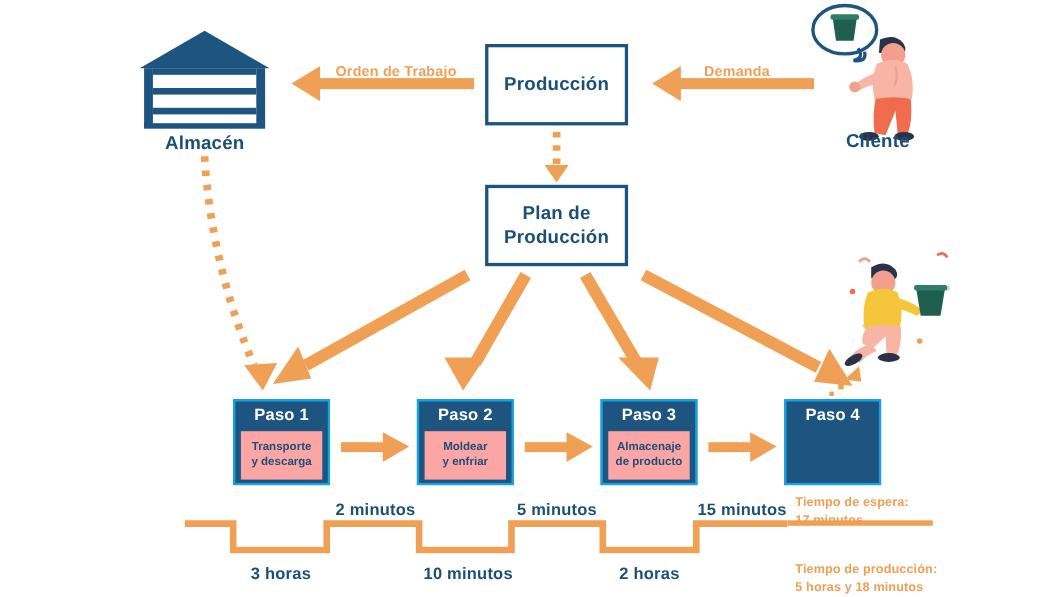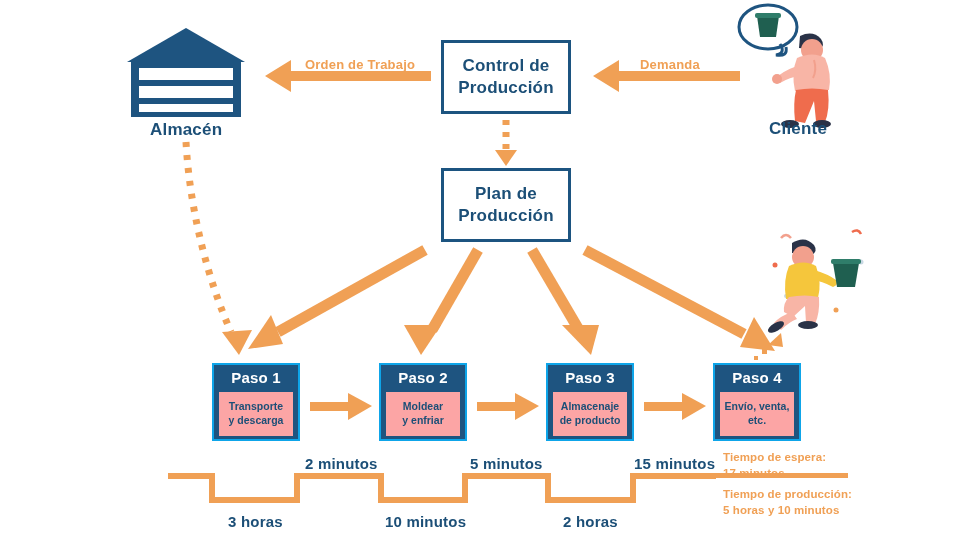--- a/index.html
+++ b/index.html
@@ -122,21 +122,21 @@
   .summary{
     position:absolute;
     color:#f0a055;
     font-size:11.5px;
     font-weight:700;
     line-height:1.35;
     letter-spacing:.1px;
     white-space:nowrap;
   }
   #sum-espera    { left:723px; top:450px; }
-  #sum-produccion{ left:723px; top:487px; }
+  #sum-produccion{ left:723px; top:511px; }
 </style>
 </head>
 <body>
 
 <div id="stage">
 
   <svg id="svg-layer" viewBox="0 0 966 543">
 
     <g>
       <polygon points="127,62 186,28 245,62" fill="#1e5480"></polygon>
@@ -256,21 +256,20 @@
     </g>
 
     <g>
       <rect x="716" y="473" width="132" height="5" fill="#f0a055"></rect>
     </g>
 
   </svg>
 
   <div class="ctrl-box" id="box-control">
     <div>
-      <div>Control de</div>
       <div>Producción</div>
     </div>
   </div>
 
   <div class="ctrl-box" id="box-plan">
     <div>
       <div>Plan de</div>
       <div>Producción</div>
     </div>
   </div>
@@ -306,38 +305,32 @@
     <div class="step-body">
       <div>
         <div>Almacenaje</div>
         <div>de producto</div>
       </div>
     </div>
   </div>
 
   <div class="step" id="step-4">
     <div class="step-title">Paso 4</div>
-    <div class="step-body">
-      <div>
-        <div>Envío, venta,</div>
-        <div>etc.</div>
-      </div>
-    </div>
   </div>
 
   <div class="time-label tl-up-1">2 minutos</div>
   <div class="time-label tl-up-2">5 minutos</div>
   <div class="time-label tl-up-3">15 minutos</div>
 
   <div class="time-label tl-dn-1">3 horas</div>
   <div class="time-label tl-dn-2">10 minutos</div>
   <div class="time-label tl-dn-3">2 horas</div>
 
   <div class="summary" id="sum-espera">
     <div>Tiempo de espera:</div>
     <div>17 minutos</div>
   </div>
   <div class="summary" id="sum-produccion">
     <div>Tiempo de producción:</div>
-    <div>5 horas y 10 minutos</div>
+    <div>5 horas y 18 minutos</div>
   </div>
 
 </div>
 
 </body></html>

